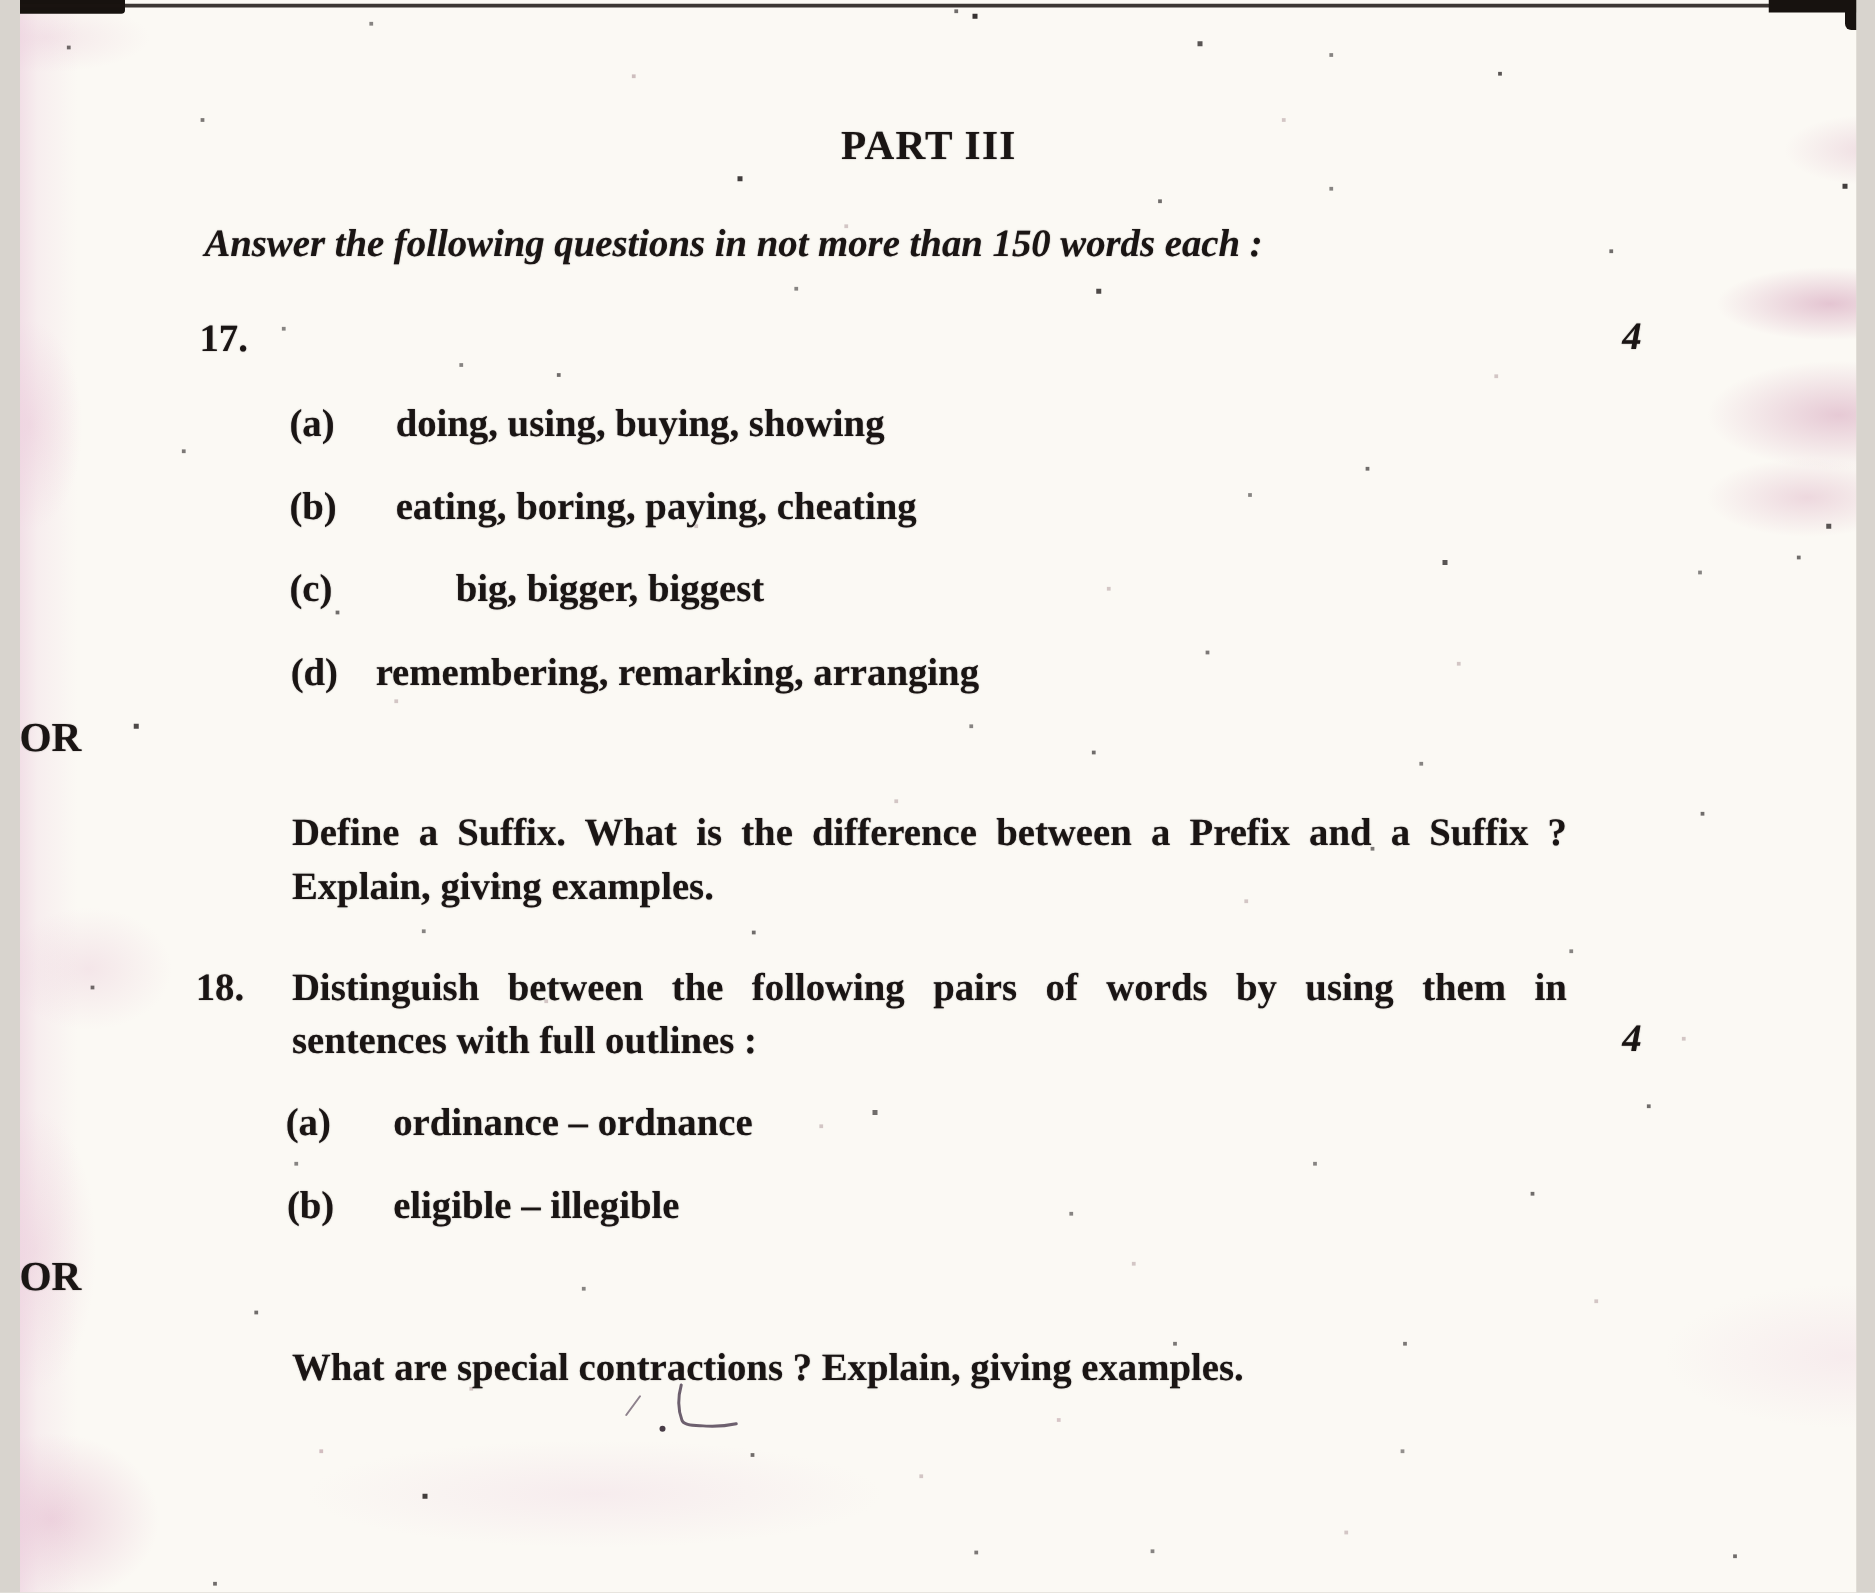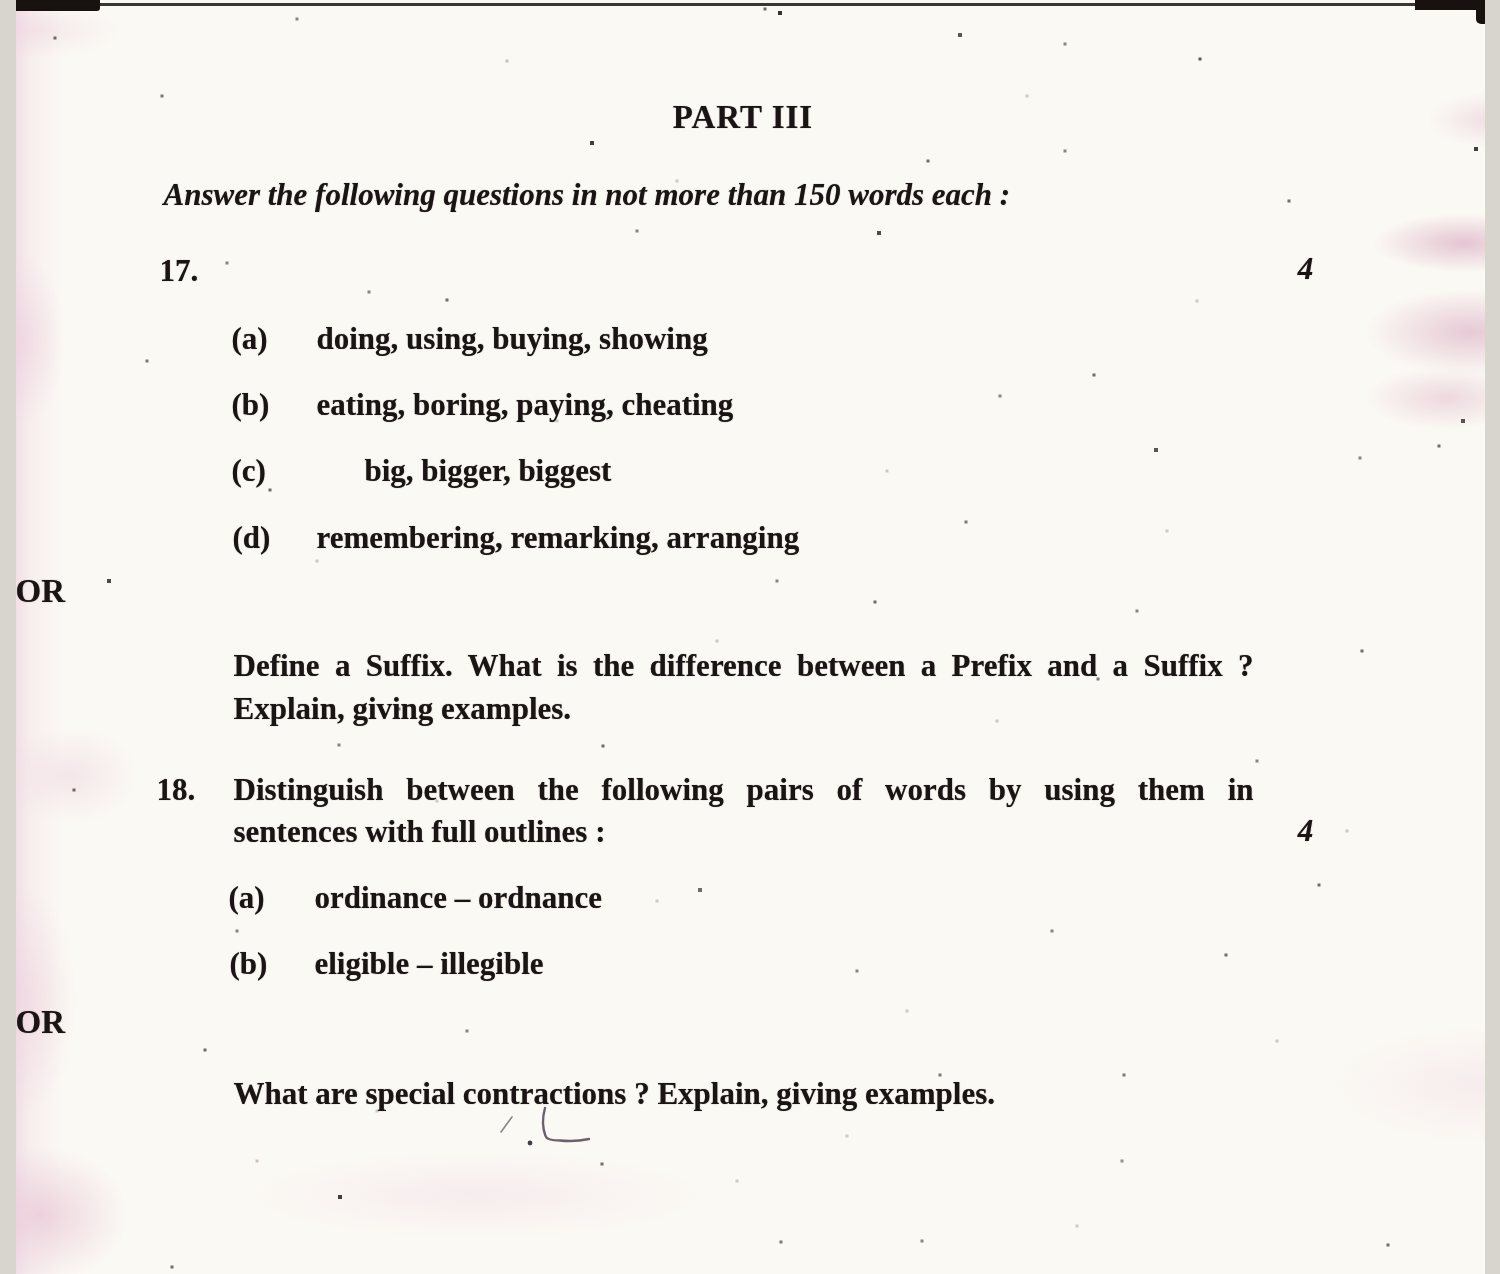--- a/index.html
+++ b/index.html
@@ -61,21 +61,21 @@
     width: 44px;
     text-align: center;
   }
   .q17-marks { top: 248px; left: 1268px; }
   .q18-marks { top: 810px; left: 1268px; }
 
   .item-label { width: 70px; }
   .i17a-l { top: 318px; left: 216px; } .i17a-t { top: 318px; left: 301px; }
   .i17b-l { top: 384px; left: 216px; } .i17b-t { top: 384px; left: 301px; }
   .i17c-l { top: 450px; left: 216px; } .i17c-t { top: 450px; left: 301px; margin-left: 48px; }
-  .i17d-l { top: 517px; left: 217px; } .i17d-t { top: 517px; left: 301px; }
+  .i17d-l { top: 517px; left: 217px; } .i17d-t { top: 517px; left: 285px; }
 
   .or-sep {
     left: 0; width: 1456px;
     text-align: left;
     font-size: 33px;
   }
   .or-1 { top: 570px; }
   .or-2 { top: 1001px; }
 
   .justified {

